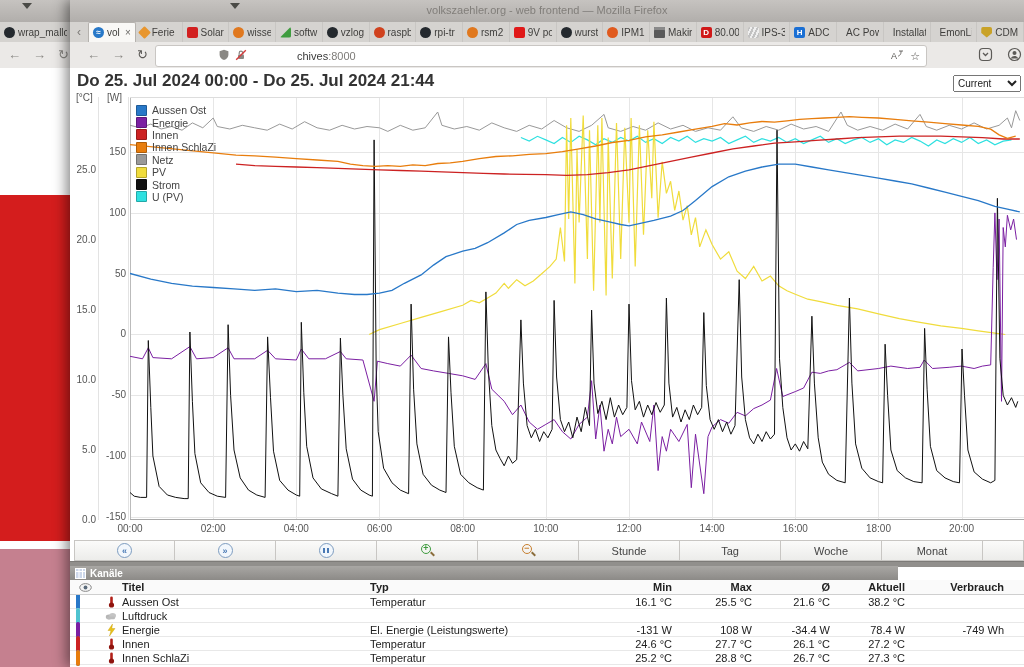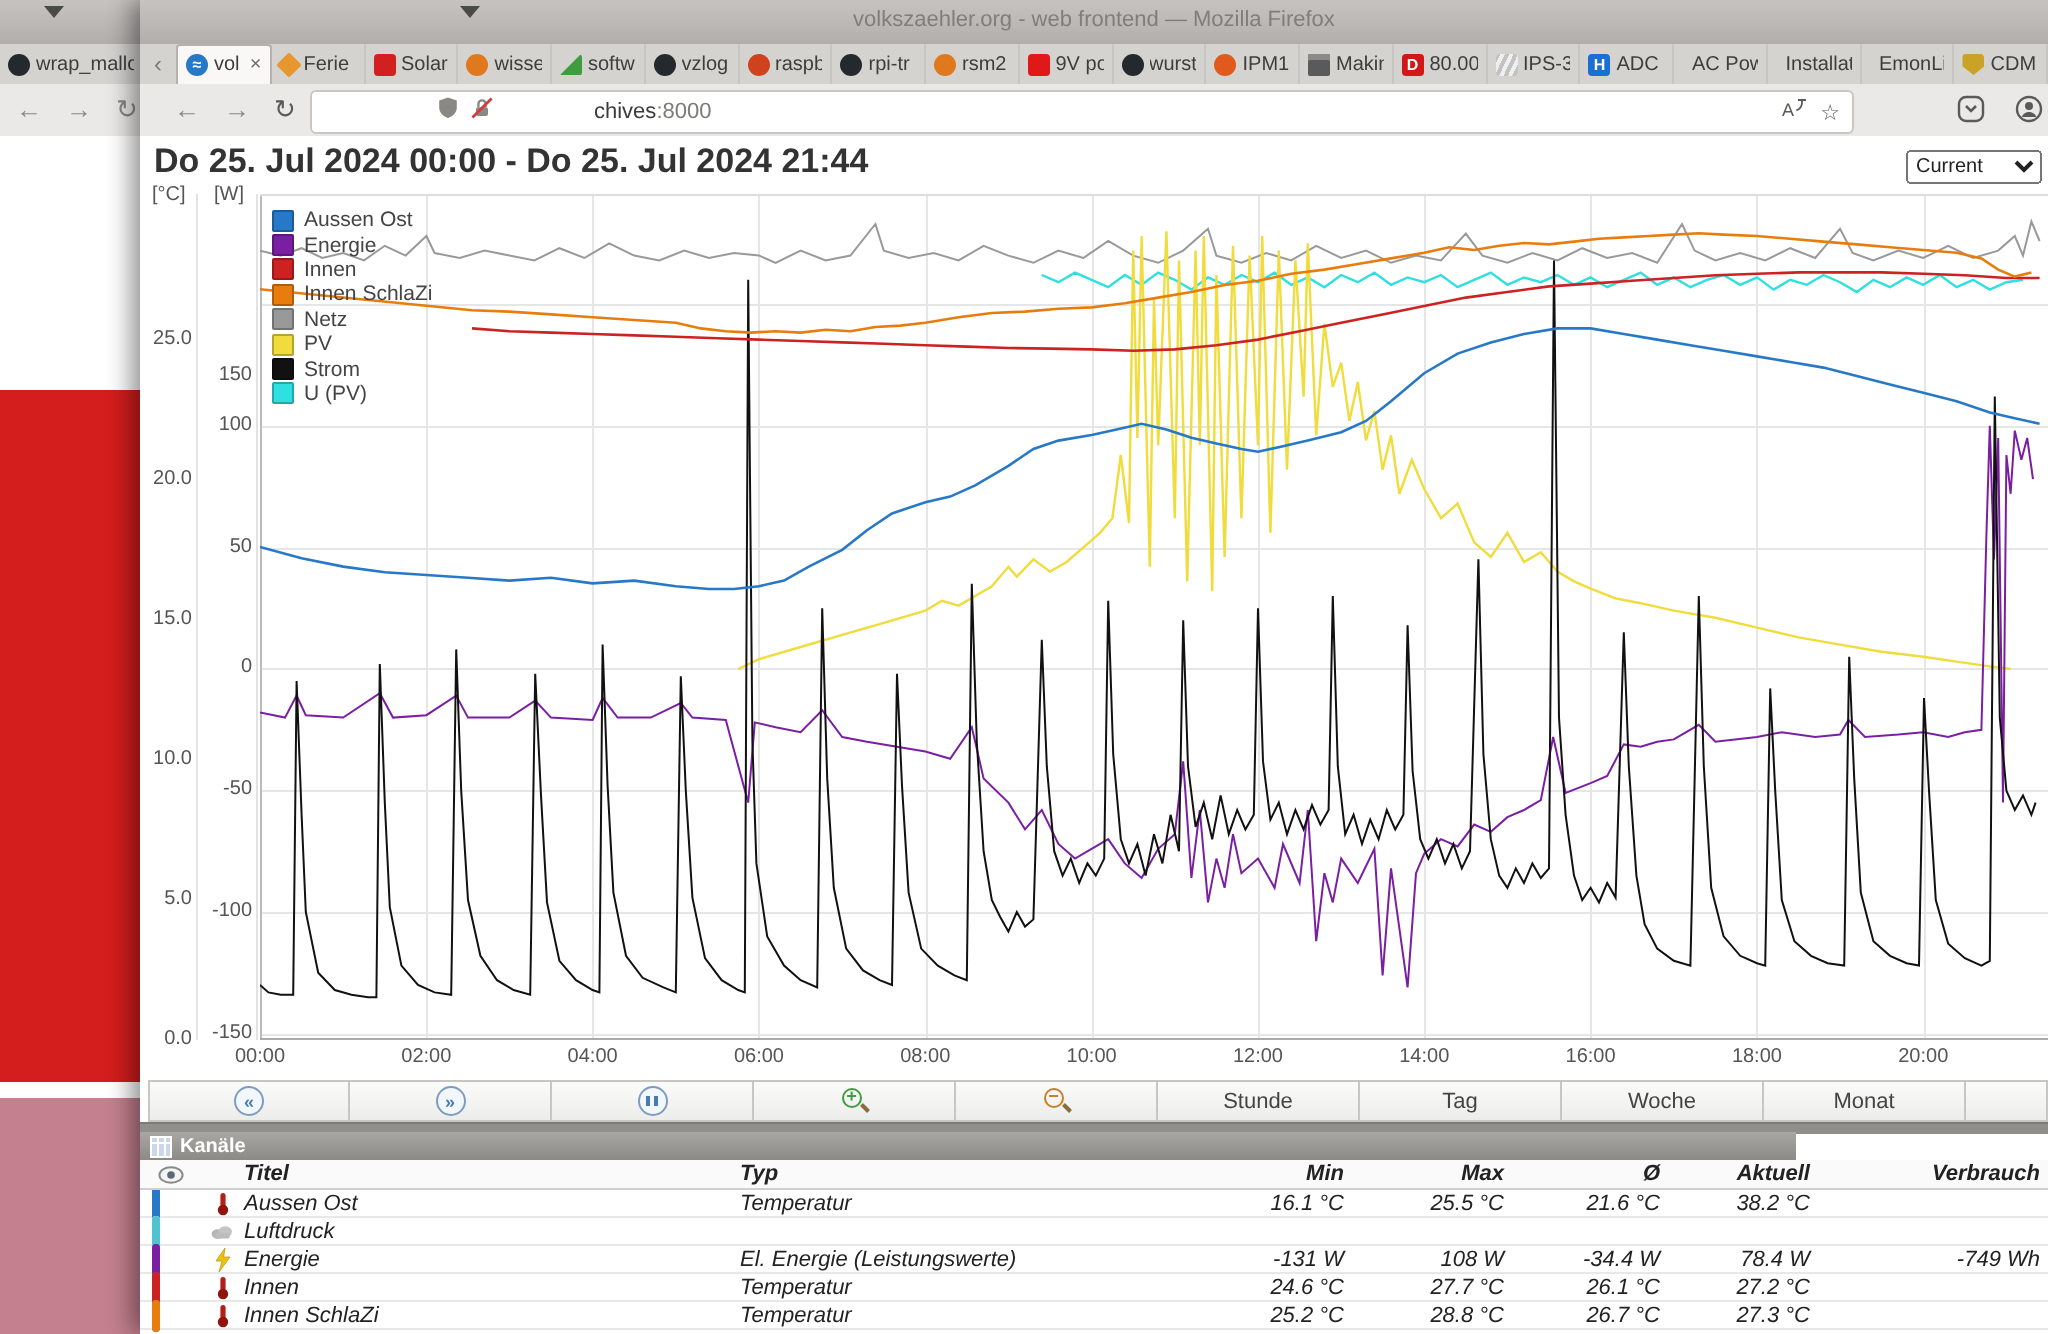--- a/index.html
+++ b/index.html
@@ -68,21 +68,21 @@
   .cbtn{width:13px;height:13px;border:1px solid #7d9cc0;border-radius:50%;color:#4a7ab5;font-size:9px;font-weight:bold;display:flex;align-items:center;justify-content:center;background:#f2f7fc;}
   .pbars i{display:inline-block;width:2px;height:5px;background:#4a7ab5;margin:0 1px;}
   .mag{position:relative;width:15px;height:15px;}
   .mag .lens{position:absolute;left:1px;top:1px;width:8px;height:8px;border:1.6px solid currentColor;border-radius:50%;}
   .mag .handle{position:absolute;left:10px;top:10px;width:5px;height:2px;background:#8a6d3b;transform:rotate(45deg);}
   .mag .sign{position:absolute;left:3.5px;top:-0.5px;font-size:9px;font-weight:bold;}
   .mag-in{color:#3f9c3f;}.mag-out{color:#c77f2f;}
   
   #divider{left:0;top:493px;width:954px;height:5px;background:#918f8c;border-top:1px solid #7d7b78;}
   #kanaele-bar{left:0;top:498px;width:828px;height:14px;background:linear-gradient(#a9a7a4,#8c8a87);color:#fff;font-size:10px;font-weight:bold;display:flex;align-items:center;gap:4px;padding-left:5px;box-sizing:border-box;}
-  .tgrid{display:grid;grid-template-columns:30px 22px 248px 220px 82px 80px 78px 75px 1fr;align-items:center;box-sizing:border-box;padding-right:4px;font-style:italic;}
+  .tgrid{display:grid;grid-template-columns:30px 22px 248px 220px 82px 80px 78px 75px 1fr;align-items:center;box-sizing:border-box;padding-right:20px;}
   #table-head{left:0;top:512px;width:954px;height:15px;font-size:11px;font-weight:bold;color:#222;border-bottom:1px solid #cfcfcf;background:#fafafa;}
   .th-r{text-align:right;}
   #rows{left:0;top:527px;width:954px;height:72px;overflow:hidden;}
   .crow{height:14px;font-size:11px;color:#222;border-bottom:1px solid #e8e8e8;}
   .crow .num{text-align:right;}
   .cbox{width:9px;height:9px;border:2px solid;border-radius:2px;margin-left:6px;background:#fff;position:relative;}
   .cbox.on{background:#3b7bd8;}
   .cbox.on::after{content:"✓";color:#fff;font-size:8px;position:absolute;left:1px;top:-2px;}
   .rowicon{display:flex;justify-content:center;}
   svg text{font-family:"Liberation Sans",sans-serif;}
@@ -263,21 +263,21 @@
           <div class="ytick" style="top: 139.868px;">20.0</div>
           <div class="ytick" style="top: 69.8344px;">25.0</div>
         </div>
       <div class="abs" id="ticks-power">
           <div class="ytick" style="top: 416.839px;">-150</div>
           <div class="ytick" style="top: 356.045px;">-100</div>
           <div class="ytick" style="top: 295.252px;">-50</div>
           <div class="ytick" style="top: 234.459px;">0</div>
           <div class="ytick" style="top: 173.665px;">50</div>
           <div class="ytick" style="top: 112.872px;">100</div>
-          <div class="ytick" style="top: 52.0788px; margin-top: 36px;">150</div>
+          <div class="ytick" style="top: 52.0788px;">150</div>
         </div>
       <div class="abs axis-sep" style="left:28px;"></div>
       <div class="abs axis-sep" style="left:58px;"></div>
       <div class="abs" id="plot-wrap"><svg width="894" height="423" viewBox="0 0 894 423">
             <line x1="0.5" y1="0" x2="0.5" y2="423" stroke="#e6e6e6" stroke-width="1" shape-rendering="crispEdges"></line>
             <line x1="83.5" y1="0" x2="83.5" y2="423" stroke="#e6e6e6" stroke-width="1" shape-rendering="crispEdges"></line>
             <line x1="166.5" y1="0" x2="166.5" y2="423" stroke="#e6e6e6" stroke-width="1" shape-rendering="crispEdges"></line>
             <line x1="249.5" y1="0" x2="249.5" y2="423" stroke="#e6e6e6" stroke-width="1" shape-rendering="crispEdges"></line>
             <line x1="333.5" y1="0" x2="333.5" y2="423" stroke="#e6e6e6" stroke-width="1" shape-rendering="crispEdges"></line>
             <line x1="416.5" y1="0" x2="416.5" y2="423" stroke="#e6e6e6" stroke-width="1" shape-rendering="crispEdges"></line>

